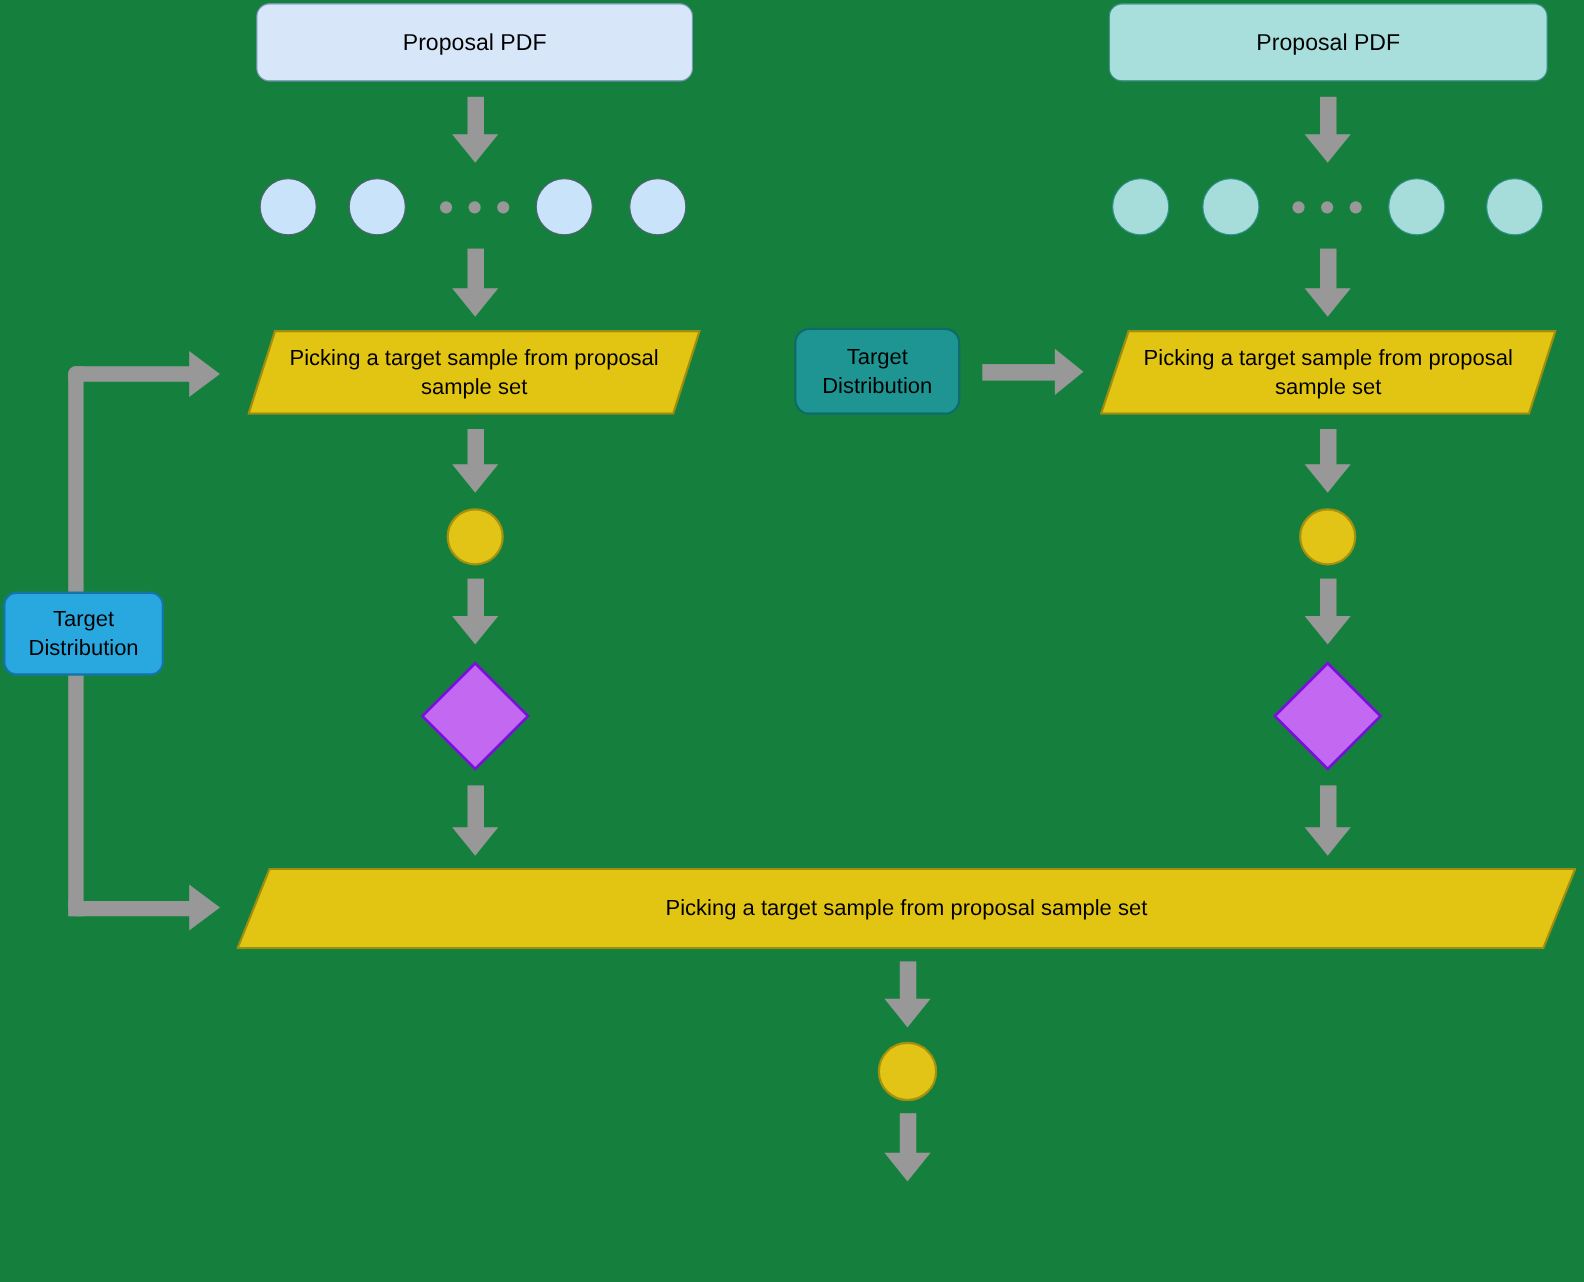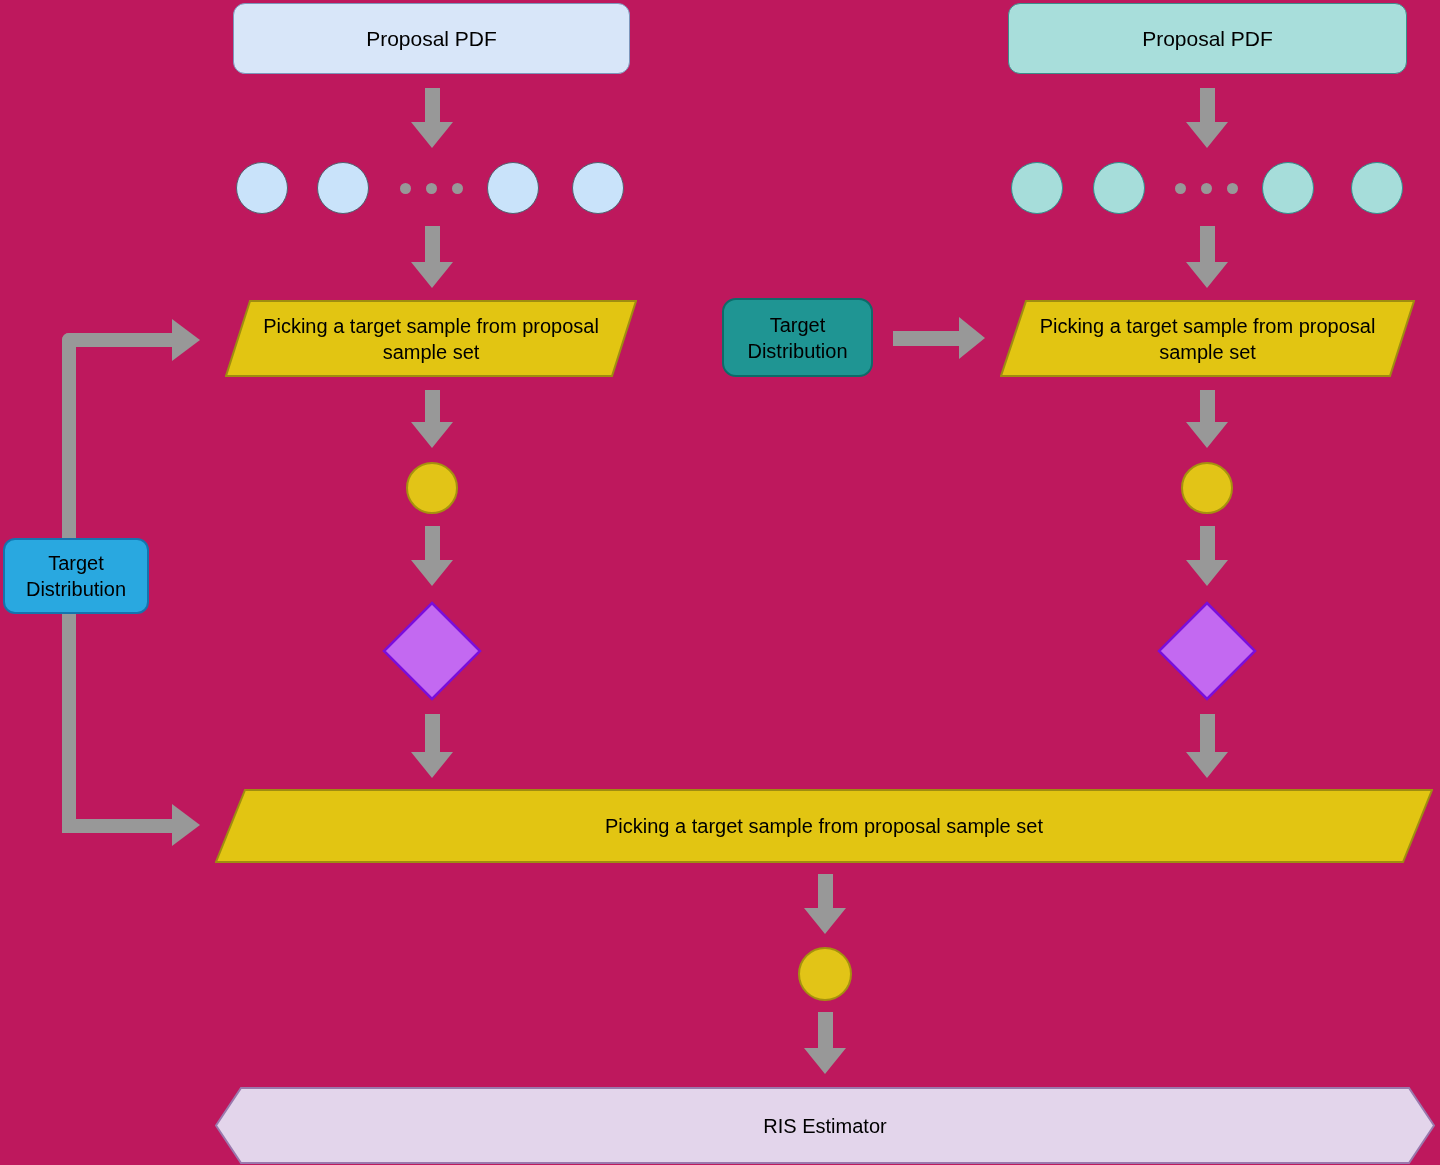--- a/index.html
+++ b/index.html
@@ -1,20 +1,20 @@
 <!DOCTYPE html>
 <html><head>
 <meta charset="utf-8">
 <style>
   html,body{margin:0;padding:0;background:#ffffff;}
   #canvas{
     position:relative;
     width:1440px;
     height:1165px;
-    background:#be185d;
+    background:#15803d;
     overflow:hidden;
     font-family:"Liberation Sans", sans-serif;
     color:#000;
   }
   .node{
     position:absolute;
     display:flex;
     align-items:center;
     justify-content:center;
     text-align:center;
@@ -212,21 +212,15 @@
     <span class="head"></span>
   </div>
 
   <div class="circle circ-yellow" style="left:798px;top:947px;width:54px;height:54px;"></div>
 
   <div class="varrow" style="left:804px;top:1012px;height:62px">
     <span class="shaft"></span>
     <span class="head"></span>
   </div>
 
-  <div class="node" style="left:215px;top:1087px;width:1220px;height:77px;">
-    <svg viewBox="0 0 1220 77" preserveAspectRatio="none">
-      <polygon class="poly-hex" points="26,1 1194,1 1219,38.5 1194,76 26,76 1,38.5"></polygon>
-    </svg>
-    <div class="label">RIS Estimator</div>
-  </div>
 
 
 </div>
 
 </body></html>

